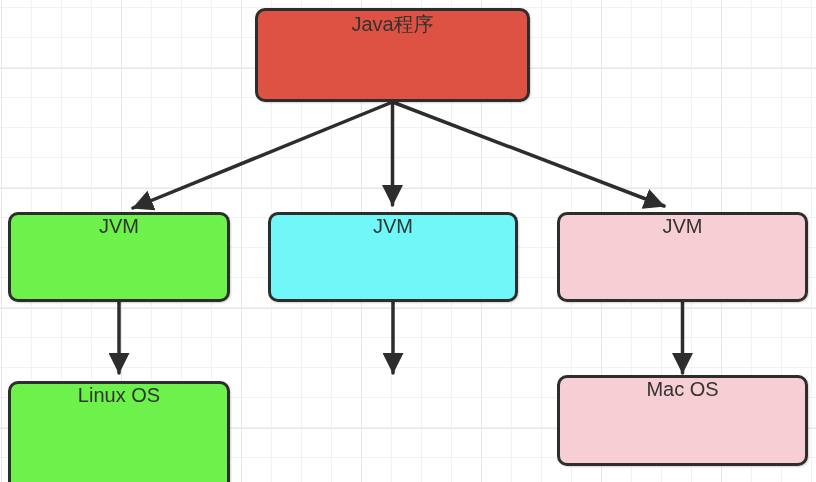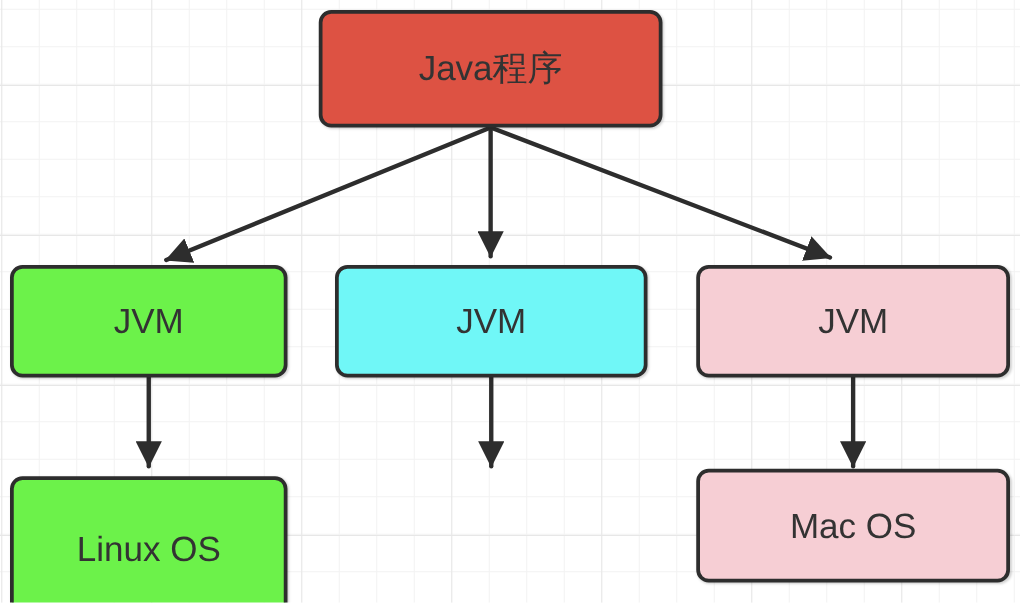--- a/index.html
+++ b/index.html
@@ -17,24 +17,24 @@
     background-size: 120px 120px, 120px 120px, 30px 30px, 30px 30px;
     background-position: 1px 0, 0 68px, 1px 0, 0 7px;
     font-family: "Liberation Sans", "DejaVu Sans", sans-serif;
   }
   .node {
     position: absolute;
     box-sizing: border-box;
     border: 3.5px solid #2d2d2d;
     border-radius: 10px;
     display: flex;
-    align-items: center;
+    align-items: flex-start;
     justify-content: center;
     color: #333333;
-    font-size: 28px;
+    font-size: 20px;
     box-shadow: 1px 1px 2px rgba(0,0,0,0.18);
   }
   .edges {
     position: absolute;
     left: 0; top: 0;
     width: 816px; height: 482px;
     pointer-events: none;
   }
   .edge-line {
     stroke: #2d2d2d;

